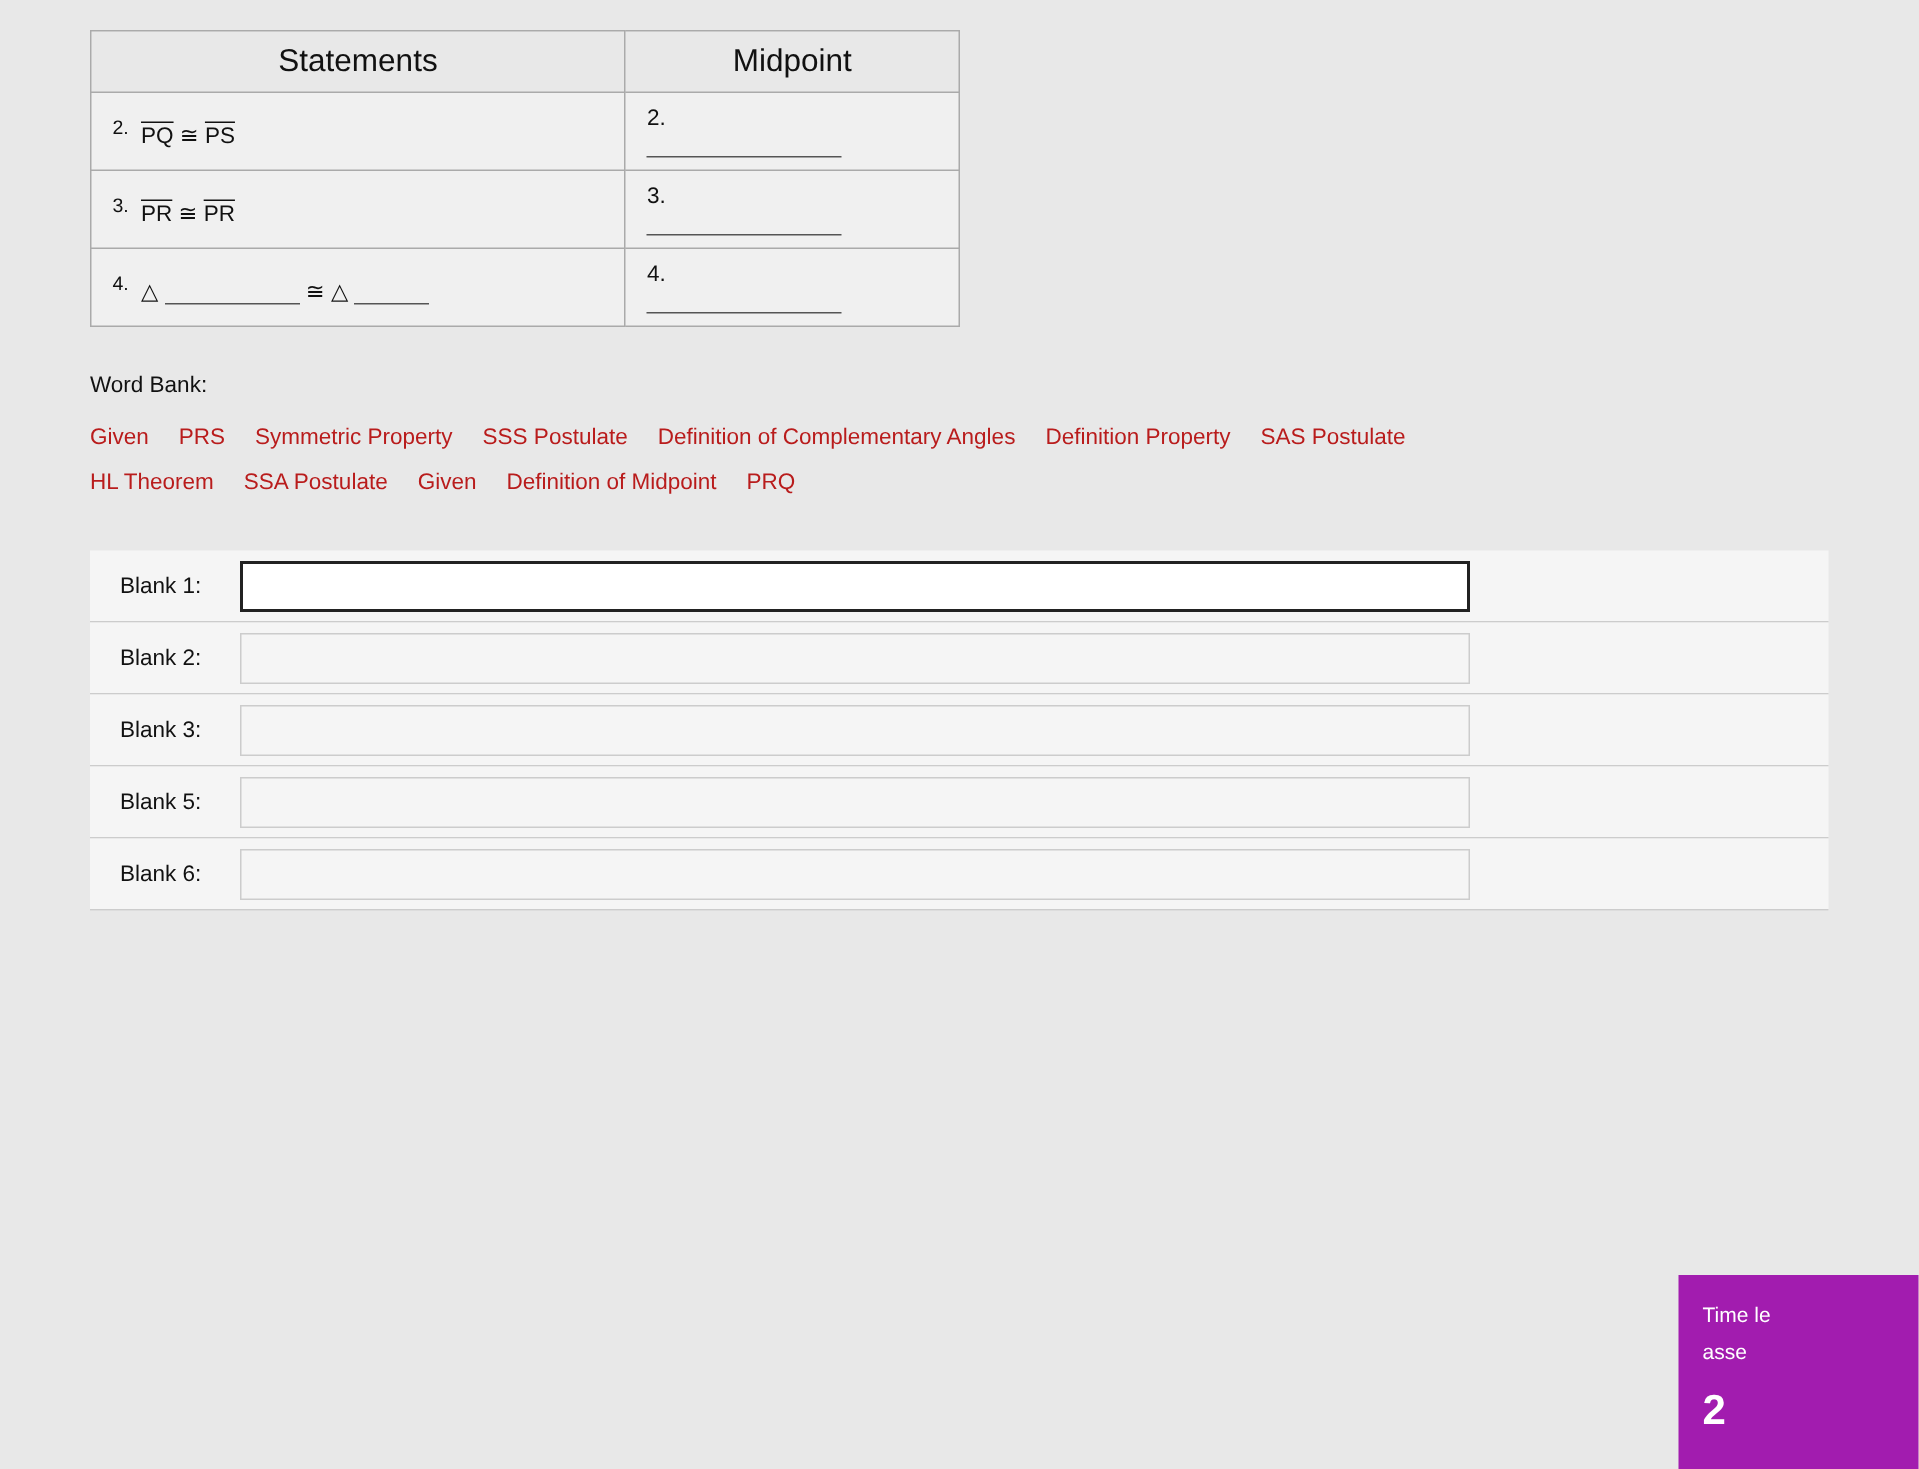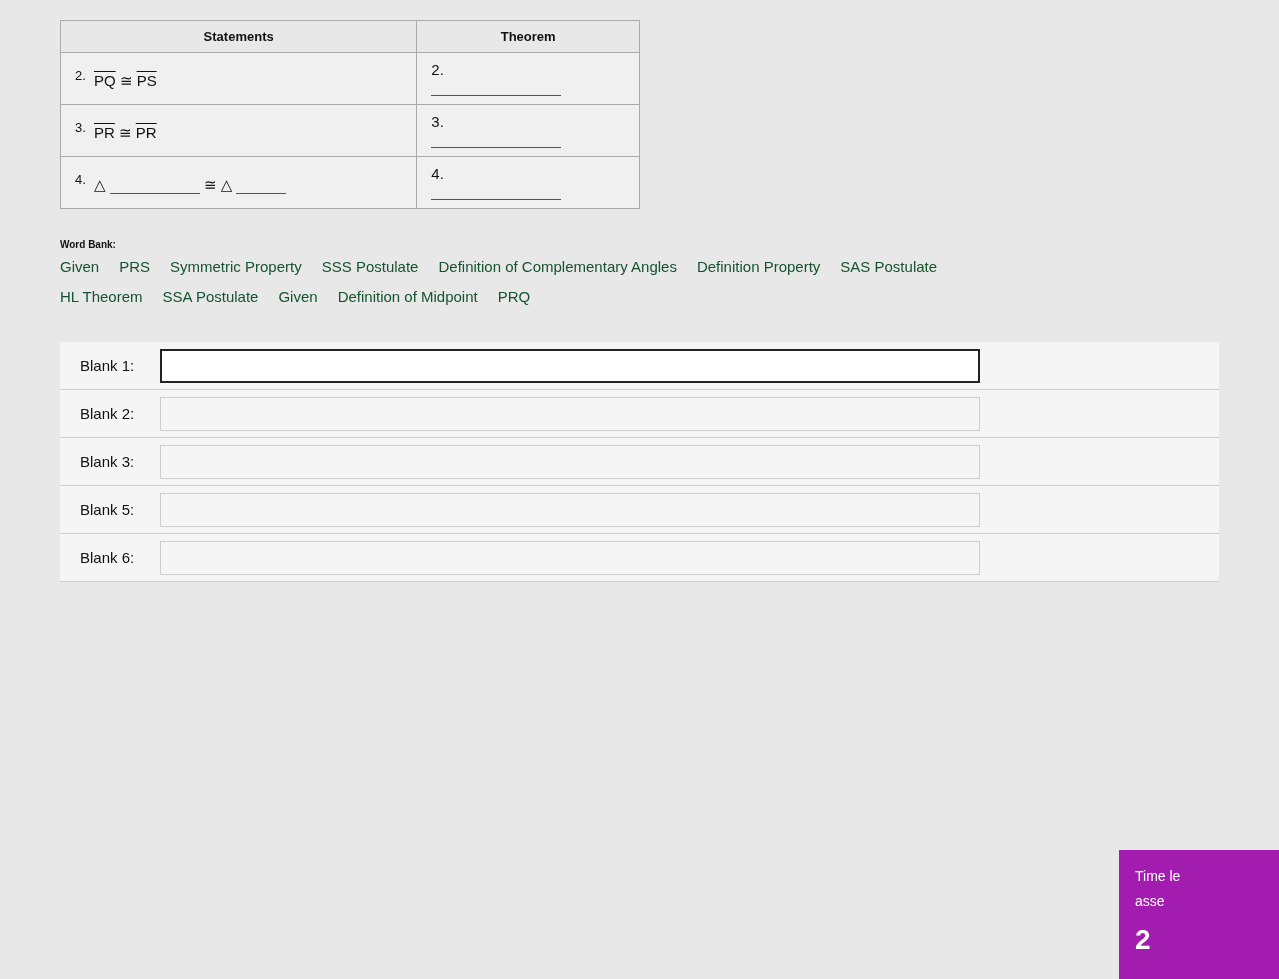--- a/index.html
+++ b/index.html
@@ -22,24 +22,24 @@
       width: 580px;
       margin-bottom: 30px;
       background: #f0f0f0;
     }
     .proof-table th, .proof-table td {
       border: 1px solid #aaa;
       padding: 8px 14px;
       vertical-align: middle;
     }
     .proof-table th {
-      font-weight: bold;
+      font-weight: normal;
       text-align: center;
       background: #e8e8e8;
-      font-size: 13px;
+      font-size: 21px;
     }
     .proof-table .stmt-col { width: 320px; }
     .proof-table .rsn-col { width: 200px; }
     .proof-table td.stmt { font-size: 15px; }
     .proof-table td.rsn { font-size: 15px; }
 
     .row-num { font-size: 13px; vertical-align: super; margin-right: 4px; }
 
     
     .ol { text-decoration: overline; }
@@ -61,34 +61,34 @@
       height: 18px;
       vertical-align: bottom;
     }
 
     
     .word-bank-section {
       margin-top: 10px;
       margin-bottom: 30px;
     }
     .word-bank-title {
-      font-weight: bold;
-      margin-bottom: 2px;
-      font-size: 10px;
+      font-weight: normal;
+      margin-bottom: 12px;
+      font-size: 15px;
     }
     .word-bank-row {
       display: flex;
       flex-wrap: wrap;
       gap: 6px 20px;
       font-size: 15px;
       line-height: 2;
     }
     .word-bank-item {
       cursor: default;
-      color: #14532d;
+      color: #b91c1c;
     }
 
     
     .blanks-section {
       margin-top: 20px;
       display: flex;
       flex-direction: column;
       gap: 0;
     }
     .blank-row {
@@ -142,21 +142,21 @@
     }
   </style>
 </head>
 <body>
 <div class="page">
 
   <table class="proof-table">
     <thead>
       <tr>
         <th class="stmt-col">Statements</th>
-        <th class="rsn-col">Theorem</th>
+        <th class="rsn-col">Midpoint</th>
       </tr>
     </thead>
     <tbody>
       <tr>
         <td class="stmt">
           <span class="row-num">2.</span>
           <span class="ol">PQ</span>
           <span> ≅ </span>
           <span class="ol">PS</span>
         </td>

